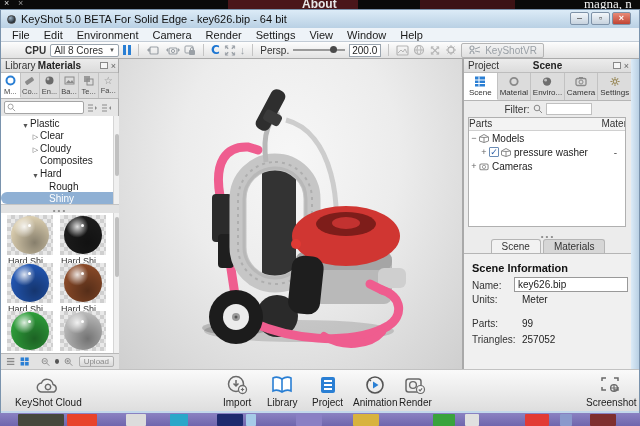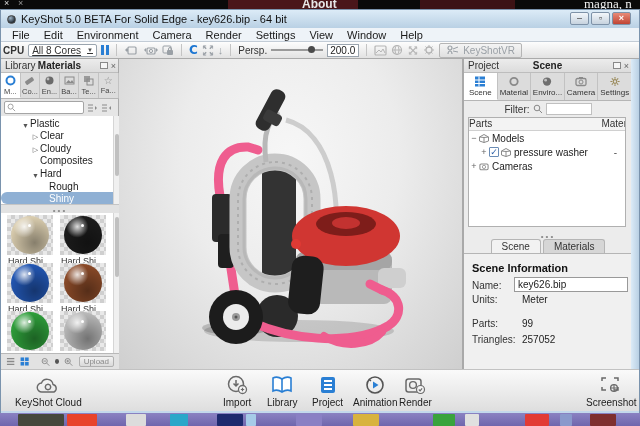--- a/index.html
+++ b/index.html
@@ -24,25 +24,25 @@
   .win-btn { width:19px; height:13px; border:1px solid #7e92a8; border-radius:2px;
     background:linear-gradient(#f2f6fa,#c7d3df); font-size:9px; line-height:11px; text-align:center; color:#333; }
   .win-btn.close { background:linear-gradient(#e88a77,#c04434); color:#fff; font-weight:bold; }
 
   #menubar { left:0; top:18px; width:638px; height:14px; background:#eef3f8; border-bottom:1px solid #c3ccd6;
     display:flex; align-items:center; padding-left:4px; }
   .menu-item { padding:0 7px; font-size:11px; color:#1a1a1a; }
 
   #main-toolbar { left:0; top:32px; width:638px; height:17px;
     background:linear-gradient(#fdfdfd,#e2e2e2); border-bottom:1px solid #aaa;
-    display:flex; align-items:center; gap:4px; padding-left:2px; color:#8b9198; }
+    display:flex; align-items:center; gap:4px; padding-left:24px; color:#8b9198; }
   .tb-sep { width:1px; height:12px; background:#c4c4c4; margin:0 3px; }
   .tb-label { font-size:10px; color:#333; }
   #cores-select { font-size:10px; color:#333; background:#fff; border:1px solid #9aa4ae; border-radius:2px;
-    height:13px; padding:0 3px; display:flex; align-items:center; gap:6px;text-decoration:underline; }
+    height:13px; padding:0 3px; display:flex; align-items:center; gap:6px; }
   .pause-bars { display:flex; gap:2px; }
   .pause-bars i { width:3px; height:10px; background:#2a7fd4; display:block; }
   .tb-ico { display:flex; align-items:center; }
   #refresh-ico { color:#1d76d2; font-weight:bold; font-size:12px; font-family:"DejaVu Sans",sans-serif; }
   #persp-slider { width:52px; height:2px; background:#9a9a9a; position:relative; }
   #persp-slider i { position:absolute; right:8px; top:-3px; width:7px; height:7px; border-radius:50%; background:#4a4a4a; }
   .tb-input { width:32px; height:13px; border:1px solid #9aa4ae; font-size:10px; padding:0 2px; color:#222; background:#fff; }
   #vr-button { display:flex; align-items:center; gap:4px; border:1px solid #b5b5b5; border-radius:2px;
     background:linear-gradient(#f4f4f4,#e0e0e0); height:15px; padding:0 6px; color:#9aa0a6; font-size:10px; }
 

